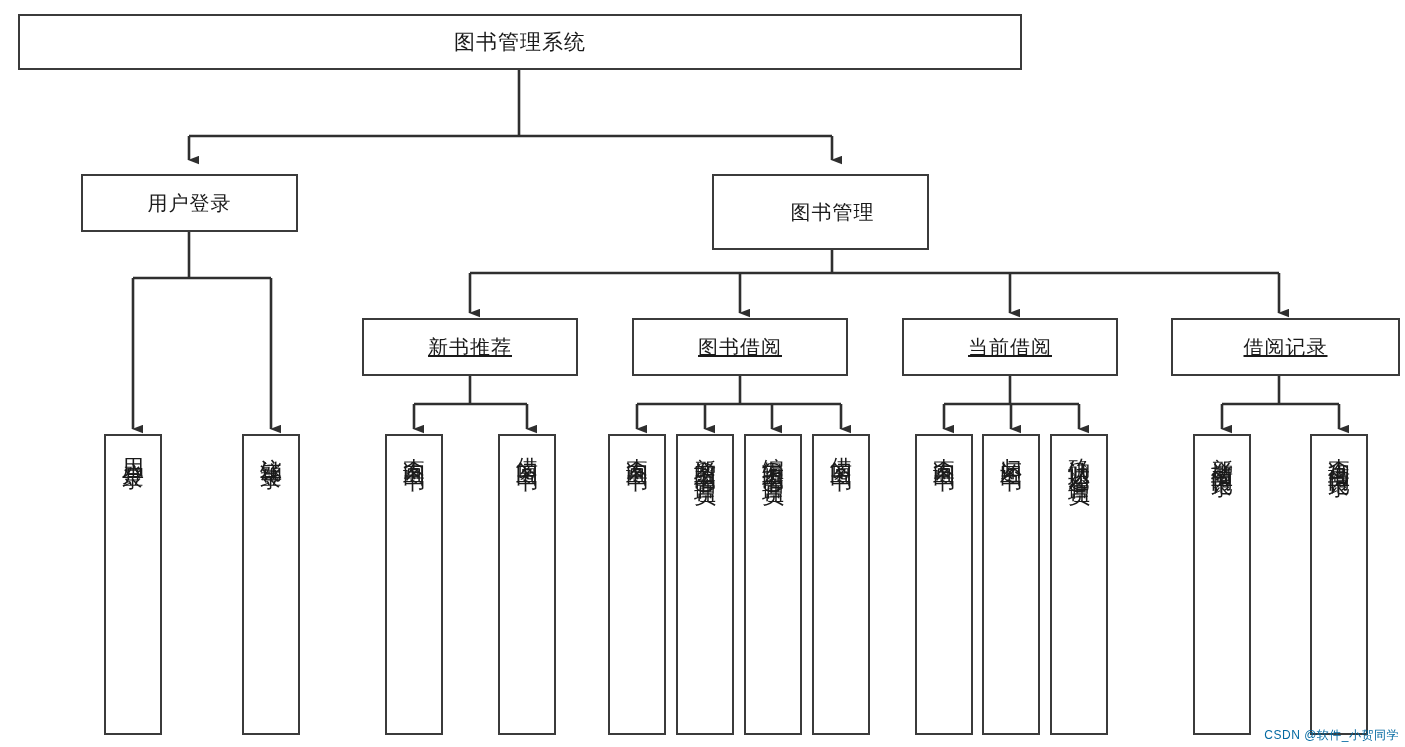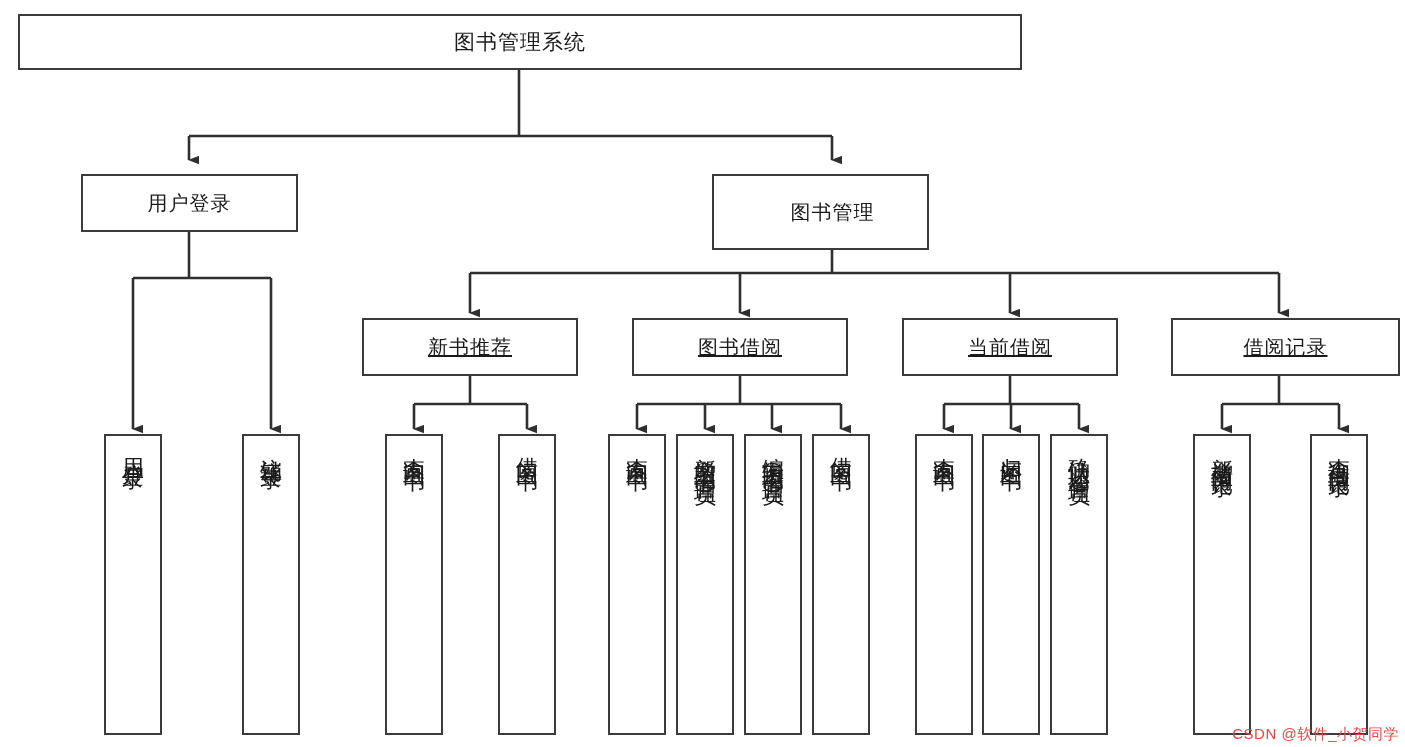--- a/index.html
+++ b/index.html
@@ -54,22 +54,22 @@
     text-orientation: upright;
     font-size: 22px;
     letter-spacing: 4px;
     line-height: 1;
     white-space: nowrap;
   }
   #watermark {
     position: absolute;
     right: 6px;
     bottom: 3px;
-    font-size: 15px;
-    color: #ef4444;
+    font-size: 12px;
+    color: #0369a1;
     letter-spacing: 0.5px;
     z-index: 5;
     white-space: nowrap;
   }
 </style>
 </head>
 <body>
 
 <div id="canvas">
 

